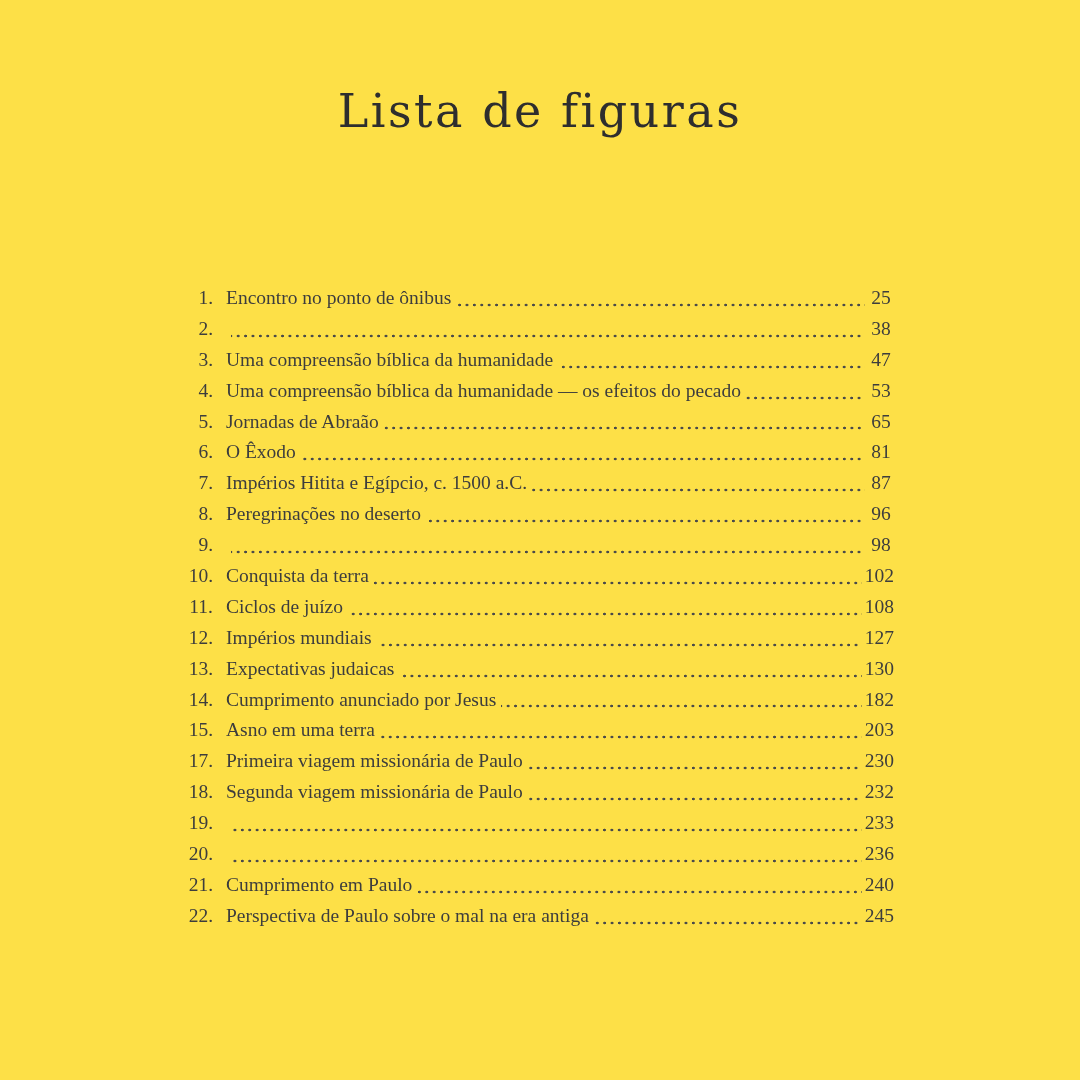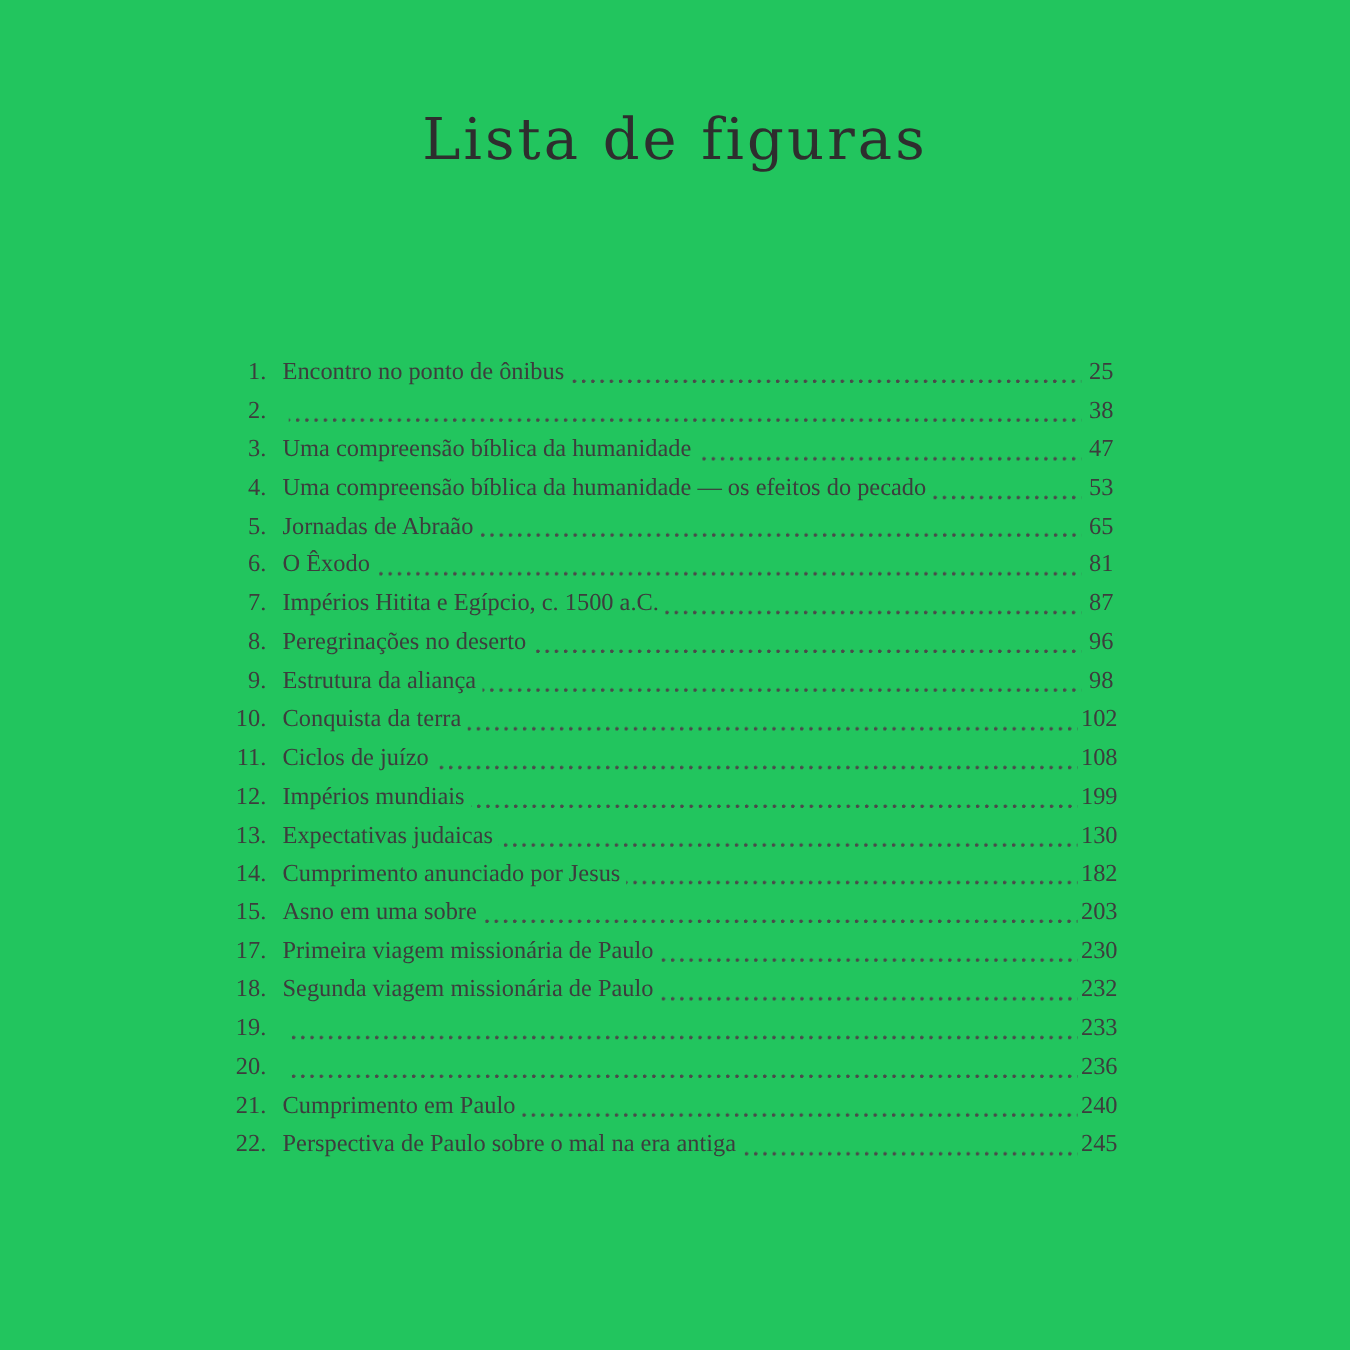--- a/index.html
+++ b/index.html
@@ -10,21 +10,21 @@
     background: #ffffff;
     font-family: "Liberation Serif", serif;
     color: #3b3b3b;
     overflow: hidden;
   }
 
   .page {
     position: relative;
     width: 1080px;
     height: 1080px;
-    background: #22c55e;
+    background: #fde047;
   }
 
   .page-title {
     position: absolute;
     top: 84px;
     left: 0;
     width: 1080px;
     text-align: center;
     font-family: "DejaVu Serif", "Liberation Serif", serif;
     font-size: 46px;
@@ -135,21 +135,20 @@
 
   <li class="figure-row">
     <span class="fig-num">8.</span>
     <span class="fig-label"><span>Peregrinações no deserto </span></span>
     <span class="fig-dots"></span>
     <span class="fig-page">96</span>
   </li>
 
   <li class="figure-row">
     <span class="fig-num">9.</span>
-    <span class="fig-label"><span>Estrutura da aliança </span></span>
     <span class="fig-dots"></span>
     <span class="fig-page">98</span>
   </li>
 
   <li class="figure-row">
     <span class="fig-num">10.</span>
     <span class="fig-label"><span>Conquista da terra </span></span>
     <span class="fig-dots"></span>
     <span class="fig-page">102</span>
   </li>
@@ -158,40 +157,40 @@
     <span class="fig-num">11.</span>
     <span class="fig-label"><span>Ciclos de juízo</span></span>
     <span class="fig-dots"></span>
     <span class="fig-page">108</span>
   </li>
 
   <li class="figure-row">
     <span class="fig-num">12.</span>
     <span class="fig-label"><span>Impérios mundiais</span></span>
     <span class="fig-dots"></span>
-    <span class="fig-page">199</span>
+    <span class="fig-page">127</span>
   </li>
 
   <li class="figure-row">
     <span class="fig-num">13.</span>
     <span class="fig-label"><span>Expectativas judaicas</span></span>
     <span class="fig-dots"></span>
     <span class="fig-page">130</span>
   </li>
 
   <li class="figure-row">
     <span class="fig-num">14.</span>
     <span class="fig-label"><span>Cumprimento anunciado por Jesus </span></span>
     <span class="fig-dots"></span>
     <span class="fig-page">182</span>
   </li>
 
   <li class="figure-row">
     <span class="fig-num">15.</span>
-    <span class="fig-label"><span>Asno em uma sobre</span></span>
+    <span class="fig-label"><span>Asno em uma terra</span></span>
     <span class="fig-dots"></span>
     <span class="fig-page">203</span>
   </li>
 
 
   <li class="figure-row">
     <span class="fig-num">17.</span>
     <span class="fig-label"><span>Primeira viagem missionária de Paulo </span></span>
     <span class="fig-dots"></span>
     <span class="fig-page">230</span>

